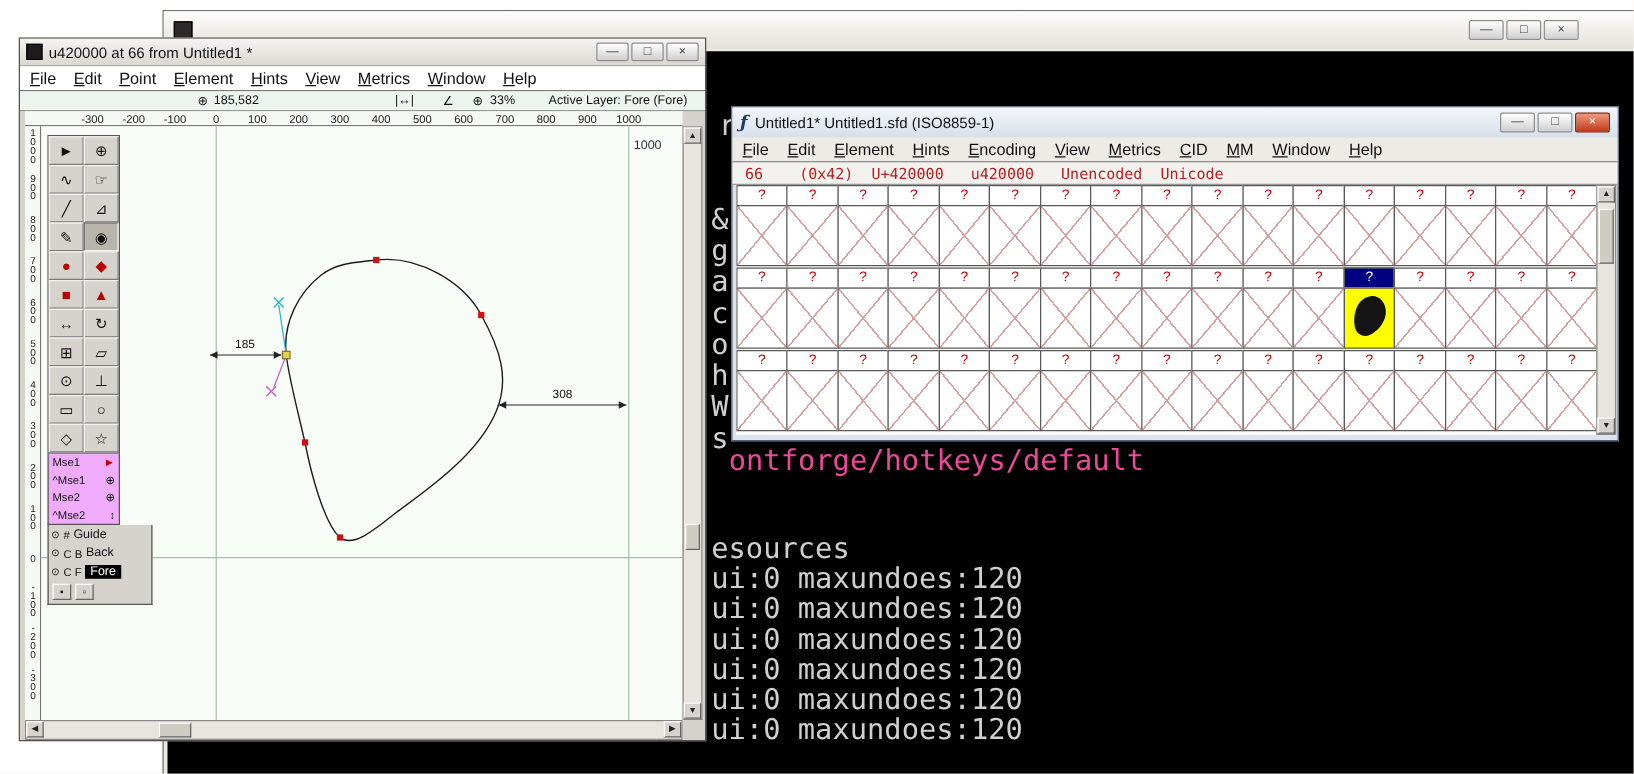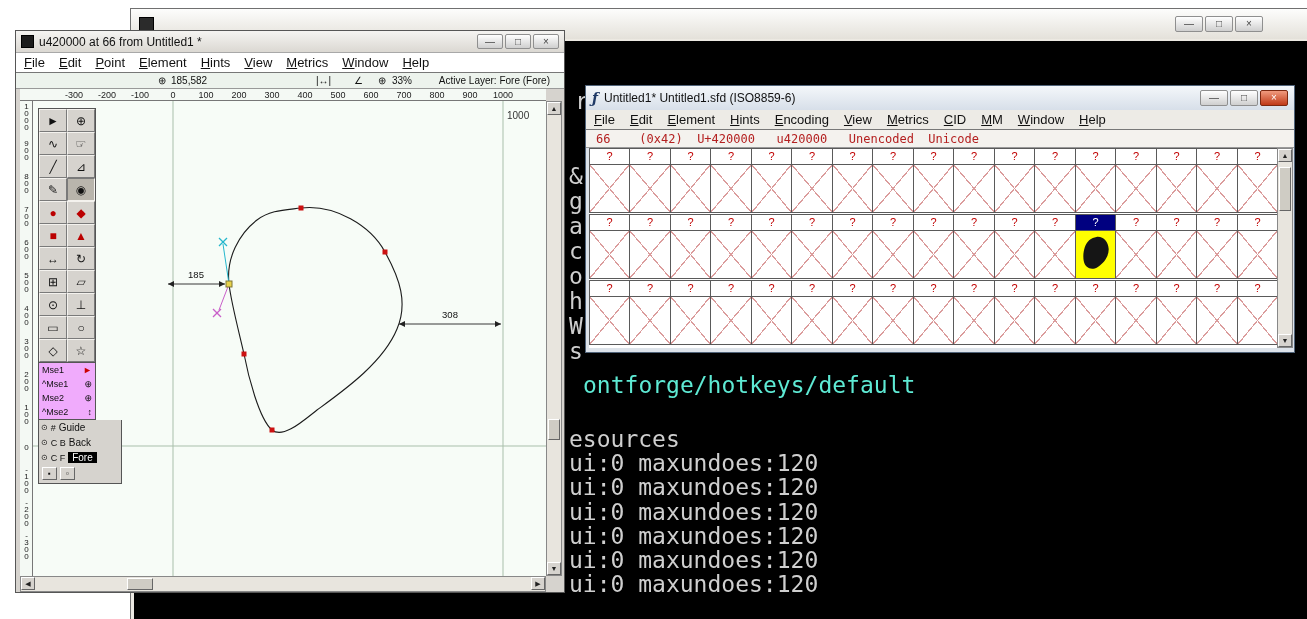--- a/index.html
+++ b/index.html
@@ -102,21 +102,21 @@
     <div class="con-client">
         <div class="con-line" style="left: 441px; top: 48px; color: rgb(207, 207, 207);">r</div>
         <div class="con-line" style="left: 435px; top: 123px; color: rgb(207, 207, 207);">&amp;</div>
         <div class="con-line" style="left: 435px; top: 148px; color: rgb(207, 207, 207);">g</div>
         <div class="con-line" style="left: 435px; top: 173px; color: rgb(207, 207, 207);">a</div>
         <div class="con-line" style="left: 435px; top: 198px; color: rgb(207, 207, 207);">c</div>
         <div class="con-line" style="left: 435px; top: 223px; color: rgb(207, 207, 207);">o</div>
         <div class="con-line" style="left: 435px; top: 248px; color: rgb(207, 207, 207);">h</div>
         <div class="con-line" style="left: 435px; top: 273px; color: rgb(207, 207, 207);">W</div>
         <div class="con-line" style="left: 435px; top: 298px; color: rgb(207, 207, 207);">s</div>
-        <div class="con-line" style="left: 449px; top: 332px; color: #5eead4;">ontforge/hotkeys/default</div>
+        <div class="con-line" style="left: 449px; top: 316px; color: #ec4899;">ontforge/hotkeys/default</div>
         <div class="con-line" style="left: 435px; top: 386px; color: rgb(207, 207, 207);">esources</div>
         <div class="con-line" style="left: 435px; top: 410px; color: rgb(207, 207, 207);">ui:0 maxundoes:120</div>
         <div class="con-line" style="left: 435px; top: 434px; color: rgb(207, 207, 207);">ui:0 maxundoes:120</div>
         <div class="con-line" style="left: 435px; top: 459px; color: rgb(207, 207, 207);">ui:0 maxundoes:120</div>
         <div class="con-line" style="left: 435px; top: 483px; color: rgb(207, 207, 207);">ui:0 maxundoes:120</div>
         <div class="con-line" style="left: 435px; top: 507px; color: rgb(207, 207, 207);">ui:0 maxundoes:120</div>
         <div class="con-line" style="left: 435px; top: 531px; color: rgb(207, 207, 207);">ui:0 maxundoes:120</div>
       </div>
   </div>
 
@@ -291,21 +291,21 @@
     <div class="sb" id="ge-hscroll">
       <div class="sb-btn" style="left:0;top:0">◀</div>
       <div class="sb-thumb" style="left:106px;top:1px;width:26px;height:12px"></div>
       <div class="sb-btn" style="left:510px;top:0">▶</div>
     </div>
   </div>
 
   <div class="window" id="font-win">
     <div class="fv-titlebar">
       <span class="fv-icon">ƒ</span>
-      <span>Untitled1* Untitled1.sfd (ISO8859-6)</span>
+      <span>Untitled1* Untitled1.sfd (ISO8859-1)</span>
       <div class="win-buttons">
         <div class="win-btn">—</div>
         <div class="win-btn">□</div>
         <div class="win-btn close-red">×</div>
       </div>
     </div>
     <div class="menubar">
         <span class="menu-item"><u>F</u>ile</span>
         <span class="menu-item"><u>E</u>dit</span>
         <span class="menu-item"><u>E</u>lement</span>

